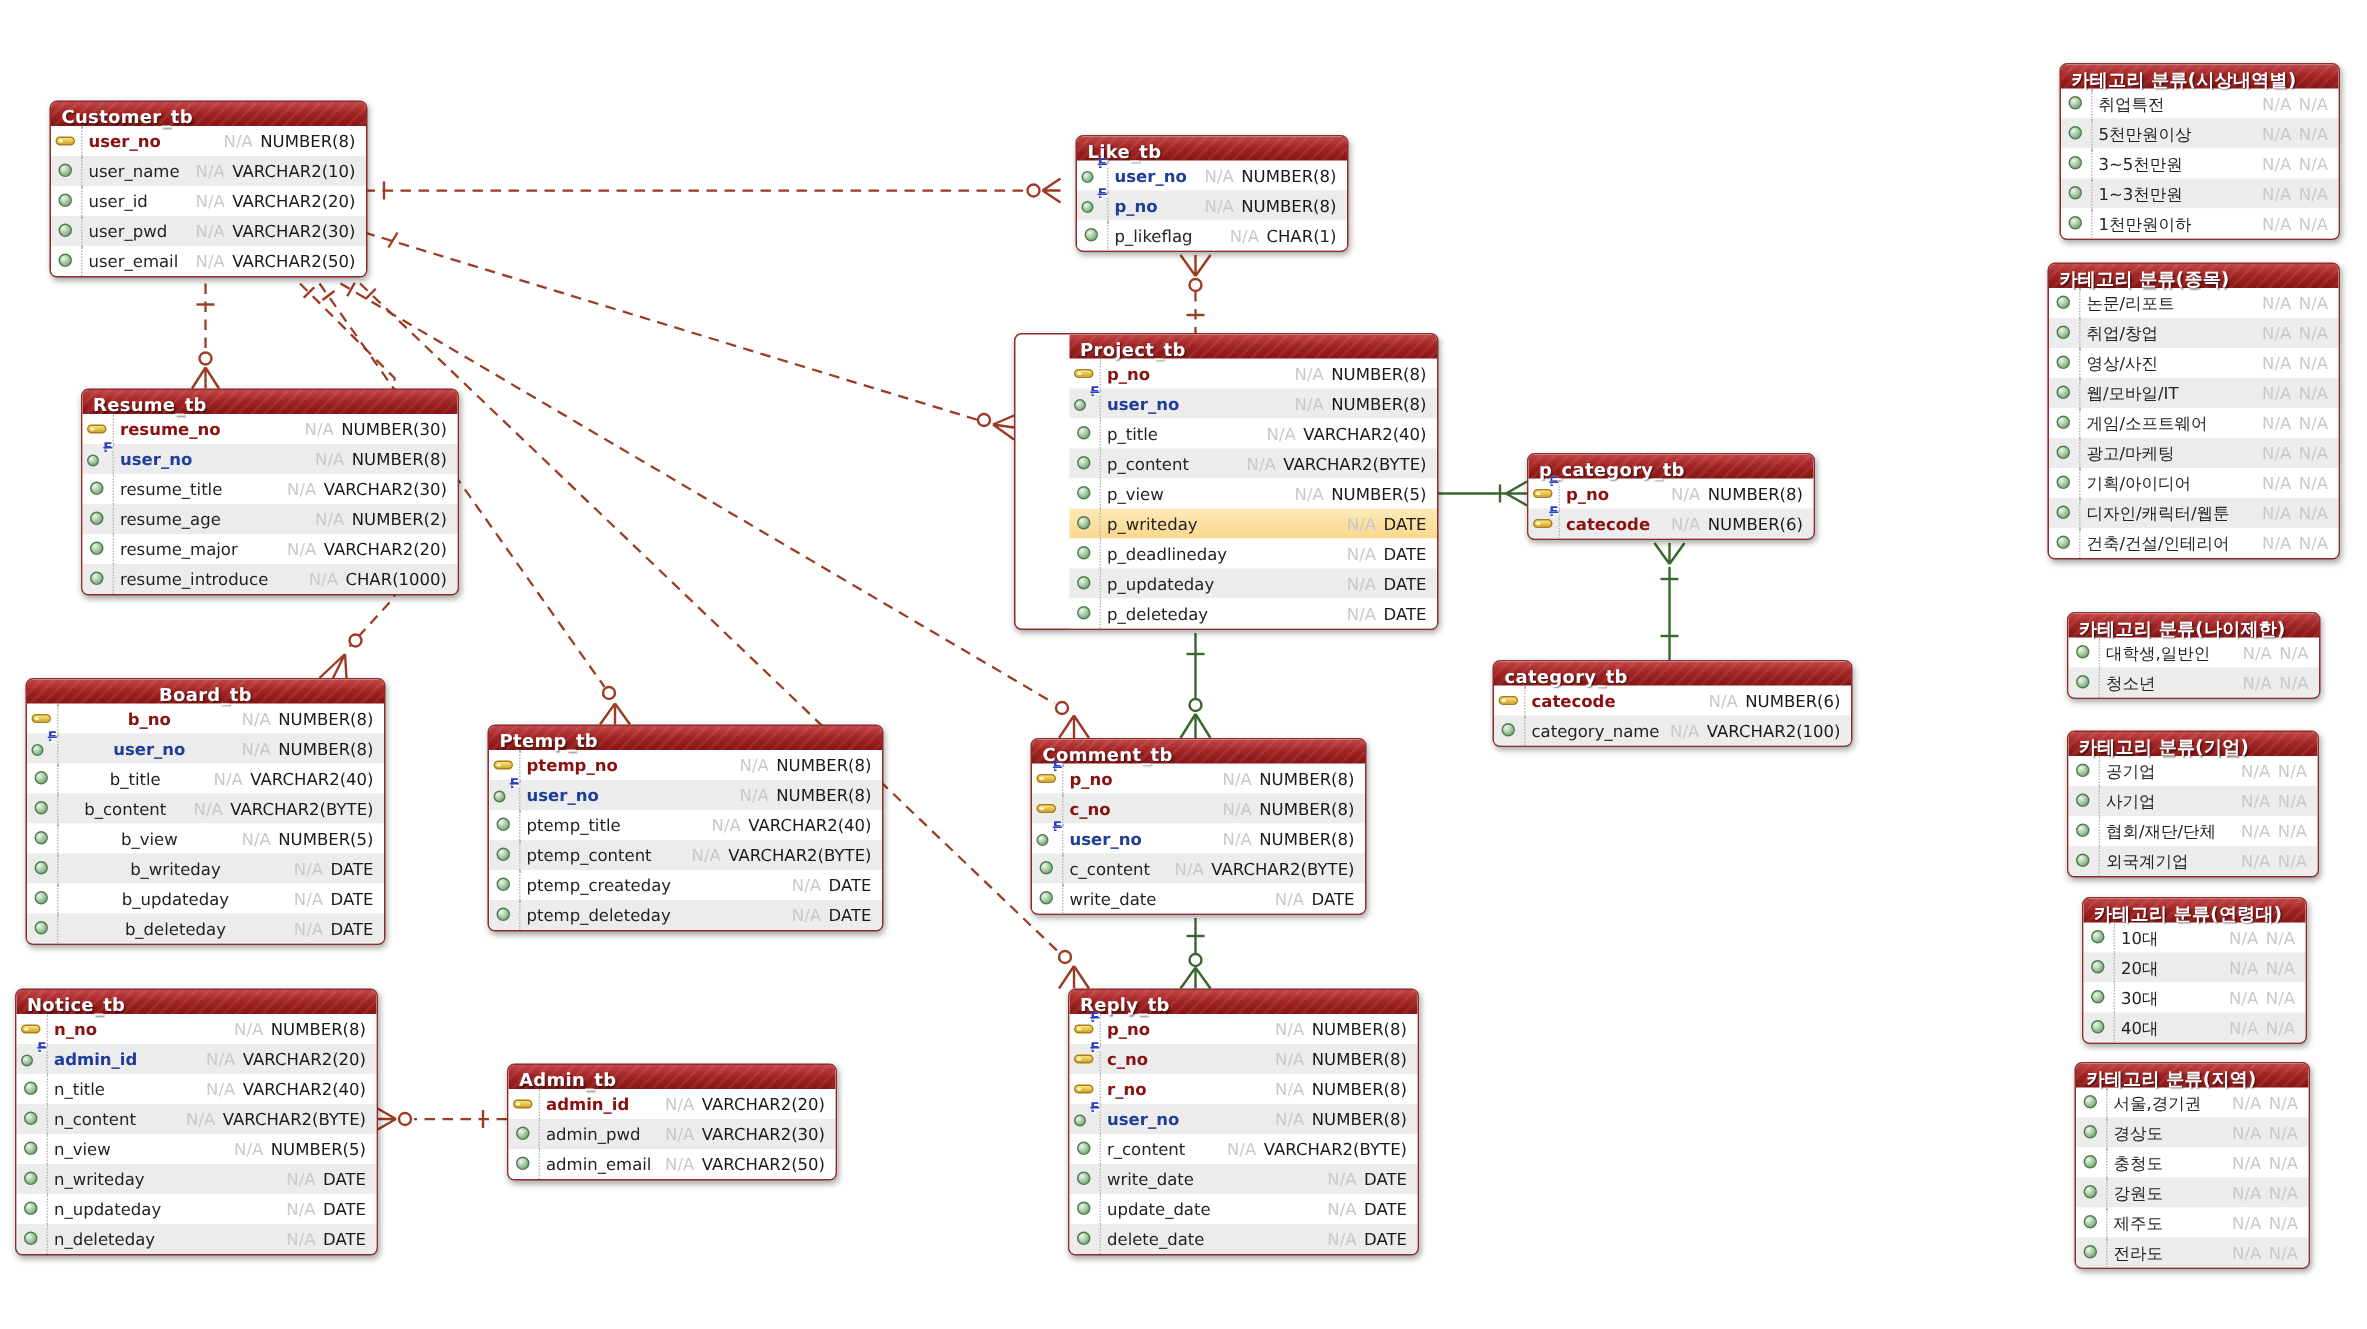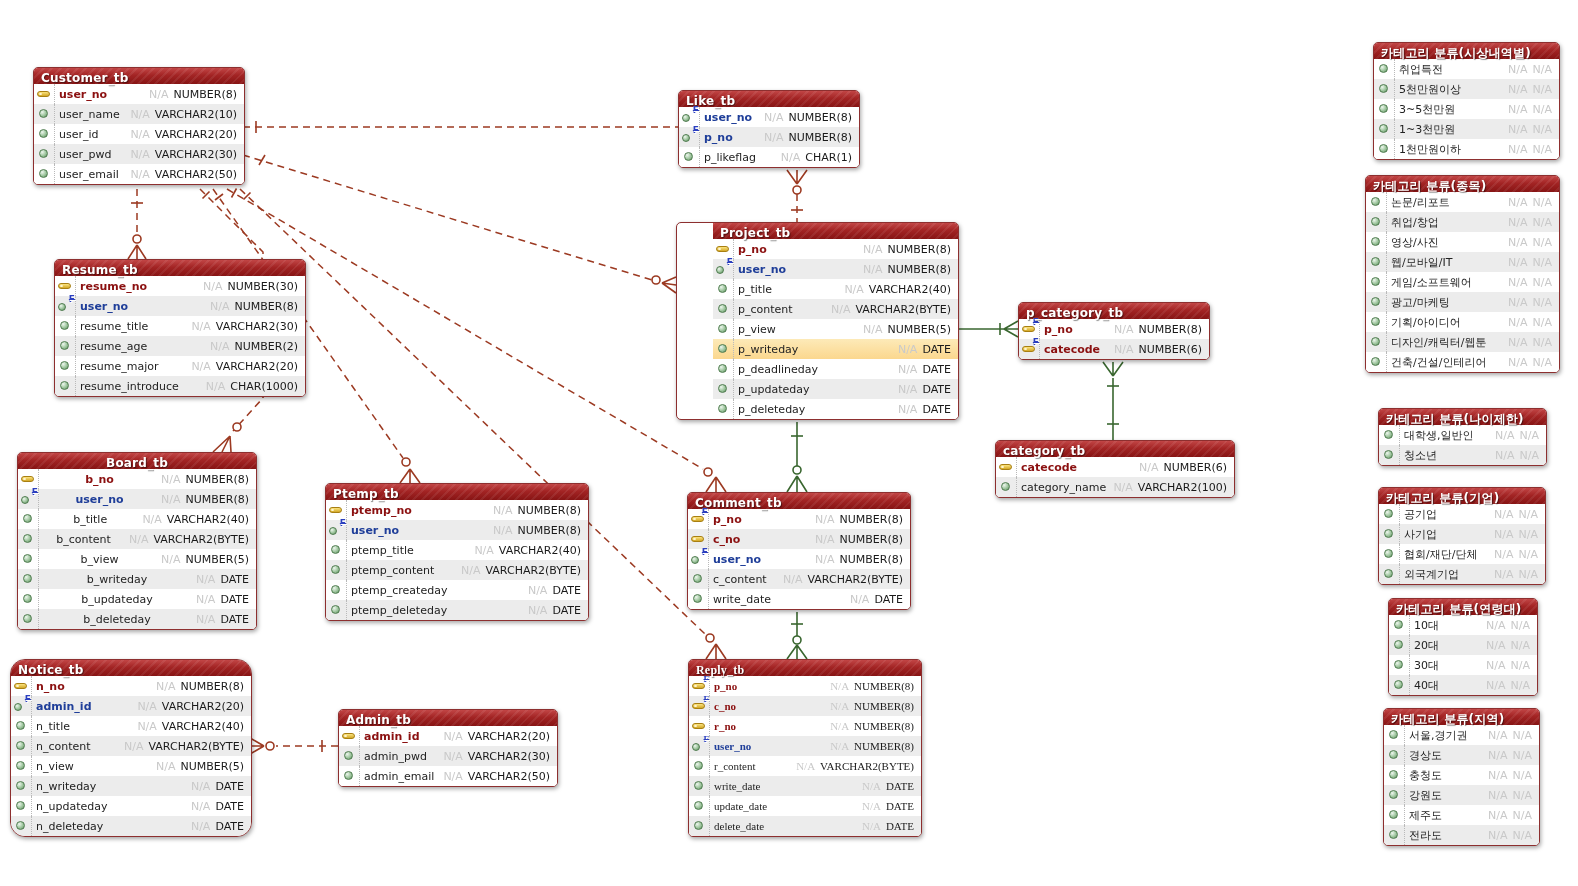--- a/index.html
+++ b/index.html
@@ -184,21 +184,21 @@
       </div>
       <div class="row">
         <span class="ic col">
           <s class="dot"></s>
         </span>
         <span class="nm col">user_email</span>
         <span class="na">N/A</span>
         <span class="ty">VARCHAR2(50)</span>
       </div>
     </div>
-    <div class="tbl" style="left: 678px; top: 90px; width: 180px;">
+    <div class="tbl" style="left: 717px; top: 90px; width: 180px;">
       <div class="tbl-hd"><span>Like_tb</span></div>
       <div class="row">
         <span class="ic fk">
           <s class="dot"></s>
           <s class="f">F</s>
         </span>
         <span class="nm fk">user_no</span>
         <span class="na">N/A</span>
         <span class="ty">NUMBER(8)</span>
       </div>
@@ -461,21 +461,21 @@
       </div>
       <div class="row odd">
         <span class="ic col">
           <s class="dot"></s>
         </span>
         <span class="nm col">ptemp_deleteday</span>
         <span class="na">N/A</span>
         <span class="ty">DATE</span>
       </div>
     </div>
-    <div class="tbl" style="left: 10px; top: 659px; width: 240px; border-radius: 15px;">
+    <div class="tbl" style="left: 10px; top: 659px; width: 240px;">
       <div class="tbl-hd"><span>Notice_tb</span></div>
       <div class="row">
         <span class="ic pk">
           <s class="key"></s>
         </span>
         <span class="nm pk">n_no</span>
         <span class="na">N/A</span>
         <span class="ty">NUMBER(8)</span>
       </div>
       <div class="row odd">
@@ -601,21 +601,21 @@
       </div>
       <div class="row">
         <span class="ic col">
           <s class="dot"></s>
         </span>
         <span class="nm col">write_date</span>
         <span class="na">N/A</span>
         <span class="ty">DATE</span>
       </div>
     </div>
-    <div class="tbl" style="left: 688px; top: 659px; width: 232px; font-family: Liberation Serif, serif;">
+    <div class="tbl" style="left: 712px; top: 659px; width: 232px;">
       <div class="tbl-hd"><span>Reply_tb</span></div>
       <div class="row">
         <span class="ic pkfk">
           <s class="key"></s>
           <s class="f">F</s>
         </span>
         <span class="nm pkfk">p_no</span>
         <span class="na">N/A</span>
         <span class="ty">NUMBER(8)</span>
       </div>

